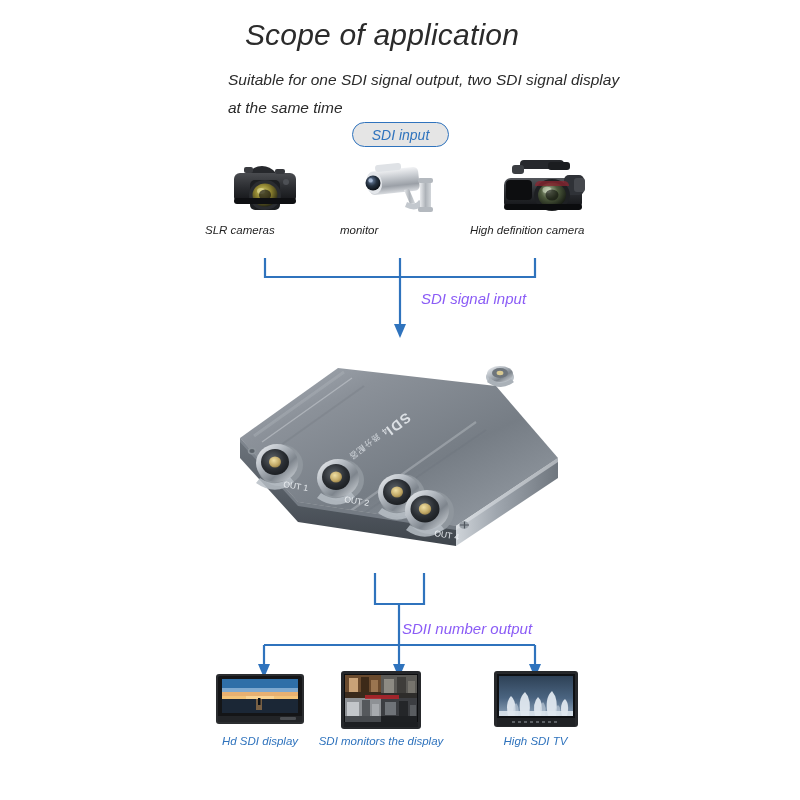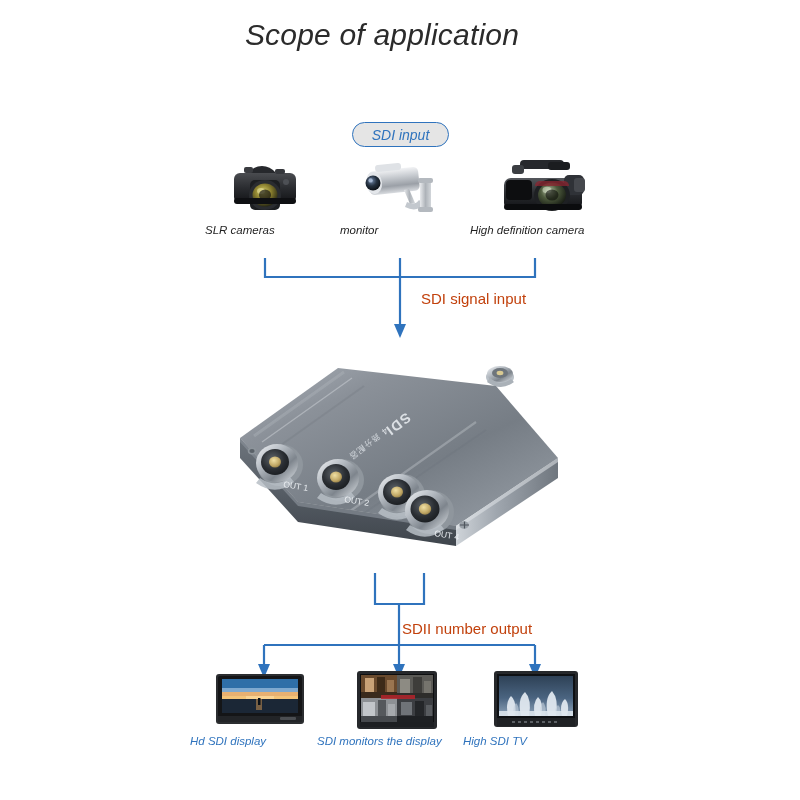--- a/index.html
+++ b/index.html
@@ -46,45 +46,46 @@
     margin-top:4px;font-size:11.5px;font-style:italic;color:#1f1f1f;white-space:nowrap;
   }
   .src.s1{left:5px;}
   .src.s2{left:140px;}
   .src.s3{left:270px;width:150px;}
 
   
   .wires{position:absolute;left:0;top:0;width:800px;height:800px;pointer-events:none;}
 
   .wire-label{
-    position:absolute;font-size:15px;color:#c2410c;white-space:nowrap;
+    position:absolute;font-size:15px;font-style:italic;color:#8b5cf6;white-space:nowrap;
   }
   .lbl-in{left:421px;top:290px;}
   .lbl-out{left:402px;top:612px;margin-top:8px;}
 
   
   .device{position:absolute;left:228px;top:350px;width:345px;height:220px;}
 
   
   .out-row{position:absolute;left:195px;top:672px;width:420px;height:100px;}
-  .outd{position:absolute;text-align:left;}
+  .outd{position:absolute;text-align:center;}
   .outd .screen{display:flex;align-items:center;justify-content:center;height:56px;}
   .outd .cap{
     margin-top:7px;font-size:11.5px;font-style:italic;color:#2f73bd;white-space:nowrap;
   }
   .outd.o1{left:-5px;width:140px;}
-  .outd.o2{left:122px;width:160px;}
+  .outd.o2{left:106px;width:160px;}
   .outd.o3{left:268px;width:145px;}
 </style>
 </head>
 <body>
 
 <div class="page">
 
   <div class="title">Scope of application</div>
+  <div class="subtitle">Suitable for one SDI signal output, two SDI signal display at the same time</div>
 
   <div class="pill">
     <span>SDI input</span>
   </div>
 
   <div class="src-row">
 
     <div class="src s1">
       <div class="art">
         <svg width="78" height="58" viewBox="0 0 78 58">

